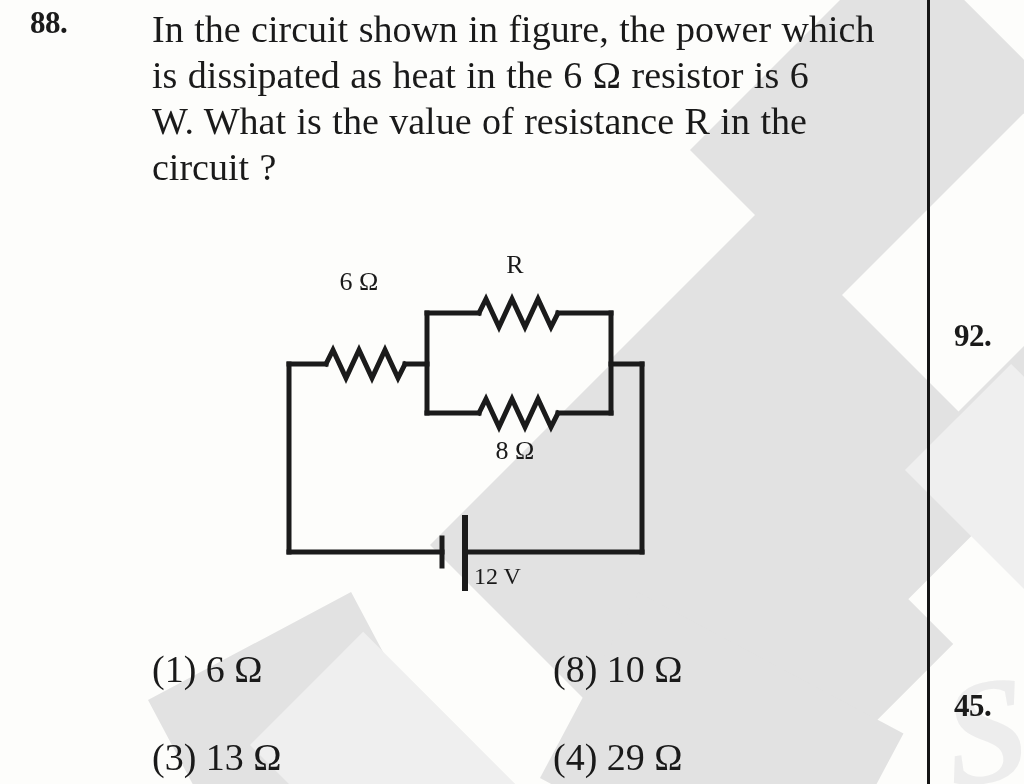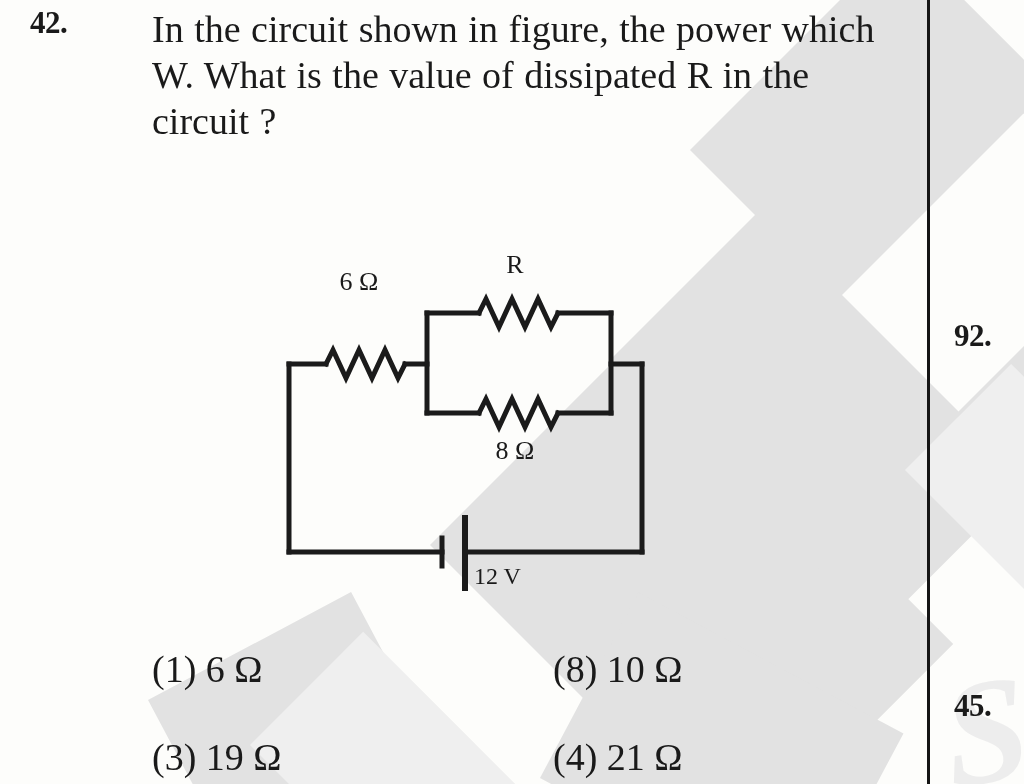--- a/index.html
+++ b/index.html
@@ -150,25 +150,26 @@
     <div class="wm" style="left:940px; top:430px; width:260px; height:230px; transform:rotate(-45deg); transform-origin:0 0;"></div>
     <div class="wm" style="left:1000px; top:90px; width:220px; height:200px; transform:rotate(-45deg); transform-origin:0 0;"></div>
     <div class="wm wm-faint" style="left:905px; top:470px; width:150px; height:330px; transform:rotate(-45deg); transform-origin:0 0;"></div>
     <div class="wm" style="left:540px; top:778px; width:210px; height:300px; transform:rotate(-62deg); transform-origin:0 0;"></div>
     <div class="wm wm-faint" style="left:250px; top:745px; width:160px; height:260px; transform:rotate(-45deg); transform-origin:0 0;"></div>
     <div class="wm-script" style="left:944px; top:640px; font-size:150px; transform:rotate(-8deg);">Se</div>
   </div>
 
   <div id="qcol">
 
-    <div id="qnum">42.</div>
+    <div id="qnum">88.</div>
 
     <div id="qtext">
       <div>In the circuit shown in figure, the power which</div>
-      <div>W. What is the value of dissipated R in the</div>
+      <div>is dissipated as heat in the 6 Ω resistor is 6</div>
+      <div>W. What is the value of resistance R in the</div>
       <div class="last">circuit ?</div>
     </div>
 
     <div id="figure">
       <svg width="440" height="350" viewBox="0 0 440 350">
         <g fill="none" stroke="#1b1b1b" stroke-width="5" stroke-linecap="square" stroke-linejoin="miter">
 
           <path d="M 35 114 L 35 302"></path>
 
           <path d="M 35 302 L 188 302"></path>
@@ -207,22 +208,22 @@
         <text x="261" y="23" font-family="Liberation Serif, DejaVu Serif, serif" font-size="26" fill="#1a1a1a" text-anchor="middle">R</text>
 
         <text x="261" y="209" font-family="Liberation Serif, DejaVu Serif, serif" font-size="26" fill="#1a1a1a" text-anchor="middle">8 Ω</text>
 
         <text x="220" y="334" font-family="Liberation Serif, DejaVu Serif, serif" font-size="24" fill="#1a1a1a" text-anchor="start">12 V</text>
       </svg>
     </div>
 
     <div class="opt" id="opt1">(1) 6 Ω</div>
     <div class="opt" id="opt2">(8) 10 Ω</div>
-    <div class="opt" id="opt3">(3) 19 Ω</div>
-    <div class="opt" id="opt4">(4) 21 Ω</div>
+    <div class="opt" id="opt3">(3) 13 Ω</div>
+    <div class="opt" id="opt4">(4) 29 Ω</div>
   </div>
 
   <div id="divider"></div>
 
   <div id="rightcol">
     <div class="rnum" id="rnum0">92.</div>
     <div class="rnum" id="rnum1">45.</div>
   </div>
 
 </div>

